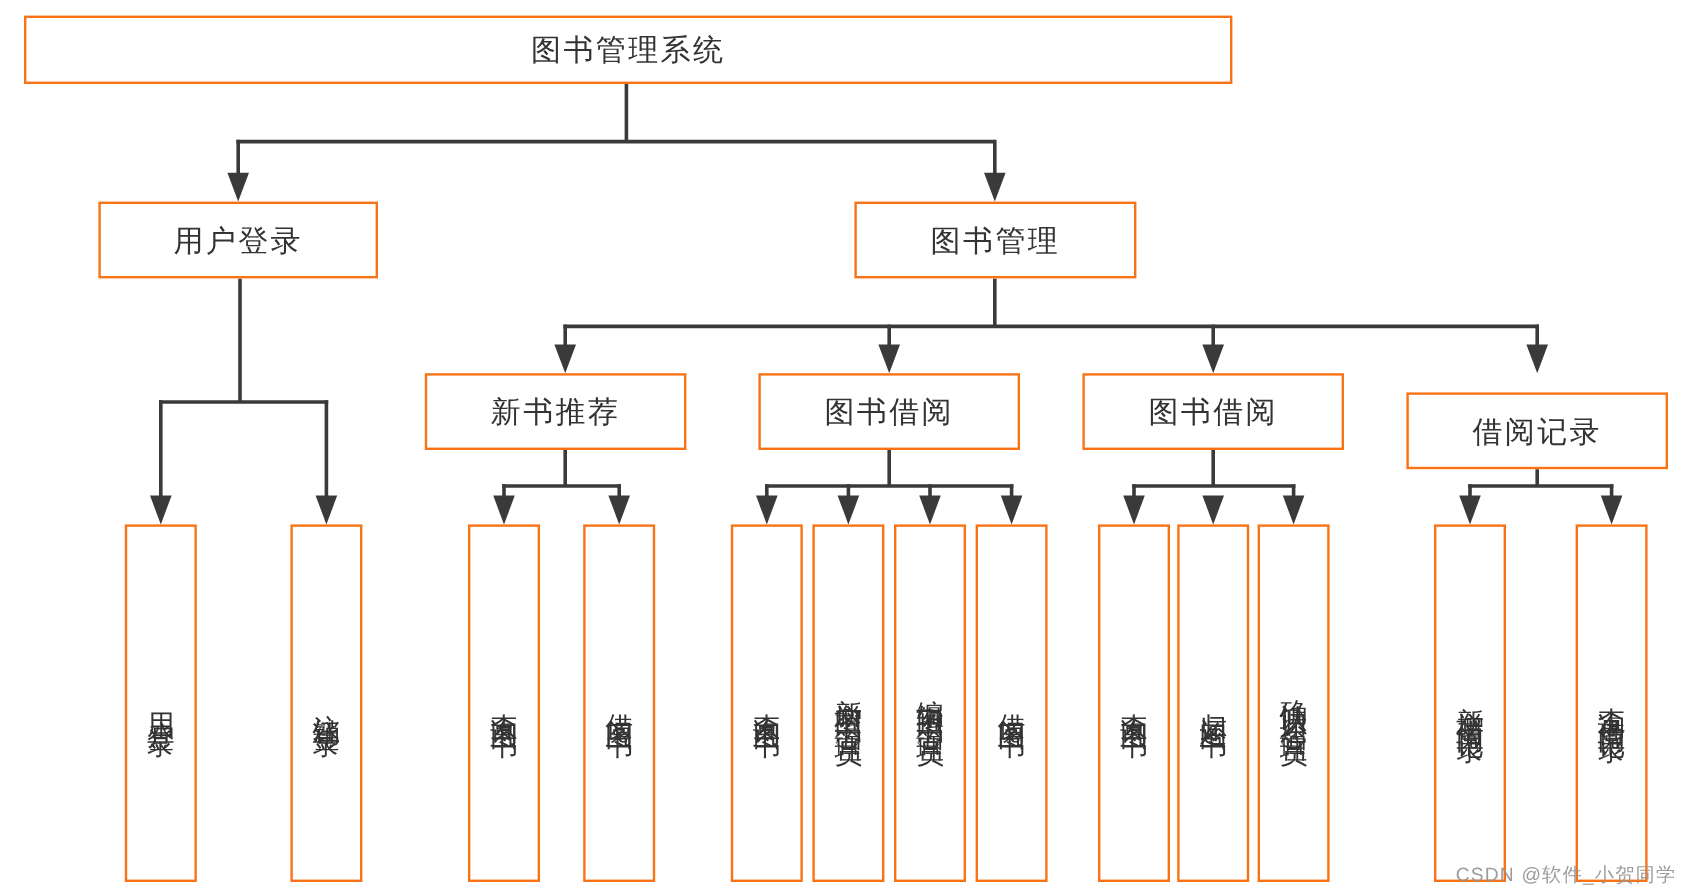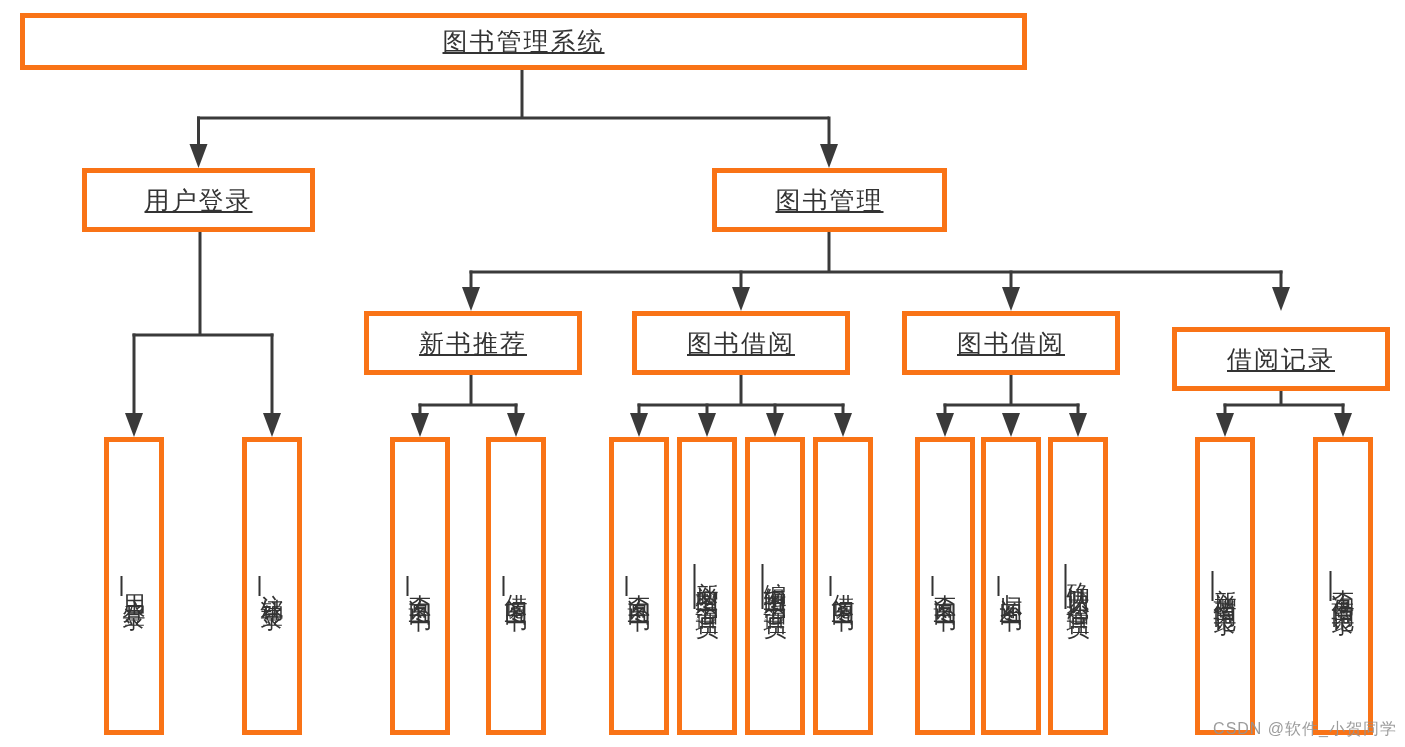--- a/index.html
+++ b/index.html
@@ -17,28 +17,27 @@
   }
   .connectors {
     position: absolute;
     left: 0;
     top: 0;
     z-index: 0;
   }
   .node {
     position: absolute;
     box-sizing: border-box;
-    border: 5px solid #f97316;
+    border: 2px solid #f97316;
     background: #ffffff;
     display: flex;
     align-items: center;
     justify-content: center;
     color: #333333;
     z-index: 1;
-    text-decoration: underline;
   }
   .hlabel {
     font-size: 25px;
     letter-spacing: 2px;
     white-space: nowrap;
   }
   .vbox .vlabel {
     writing-mode: vertical-rl;
     text-orientation: mixed;
     font-size: 23px;
@@ -131,21 +130,21 @@
     <span class="hlabel">图书管理系统</span>
   </div>
 
   <div class="node" style="left:82px; top:168px; width:233px; height:64px;">
     <span class="hlabel">用户登录</span>
   </div>
   <div class="node" style="left:712px; top:168px; width:235px; height:64px;">
     <span class="hlabel">图书管理</span>
   </div>
 
-  <div class="node" style="left:364px; top:311px; width:218px; height:64px;align-items:center;">
+  <div class="node" style="left:354px; top:311px; width:218px; height:64px;align-items:center;">
     <span class="hlabel">新书推荐</span>
   </div>
   <div class="node" style="left:632px; top:311px; width:218px; height:64px;text-align:center;">
     <span class="hlabel">图书借阅</span>
   </div>
   <div class="node" style="left:902px; top:311px; width:218px; height:64px;">
     <span class="hlabel">图书借阅</span>
   </div>
   <div class="node" style="left:1172px; top:311px; width:218px; height:64px;margin-top:16px;">
     <span class="hlabel">借阅记录</span>

